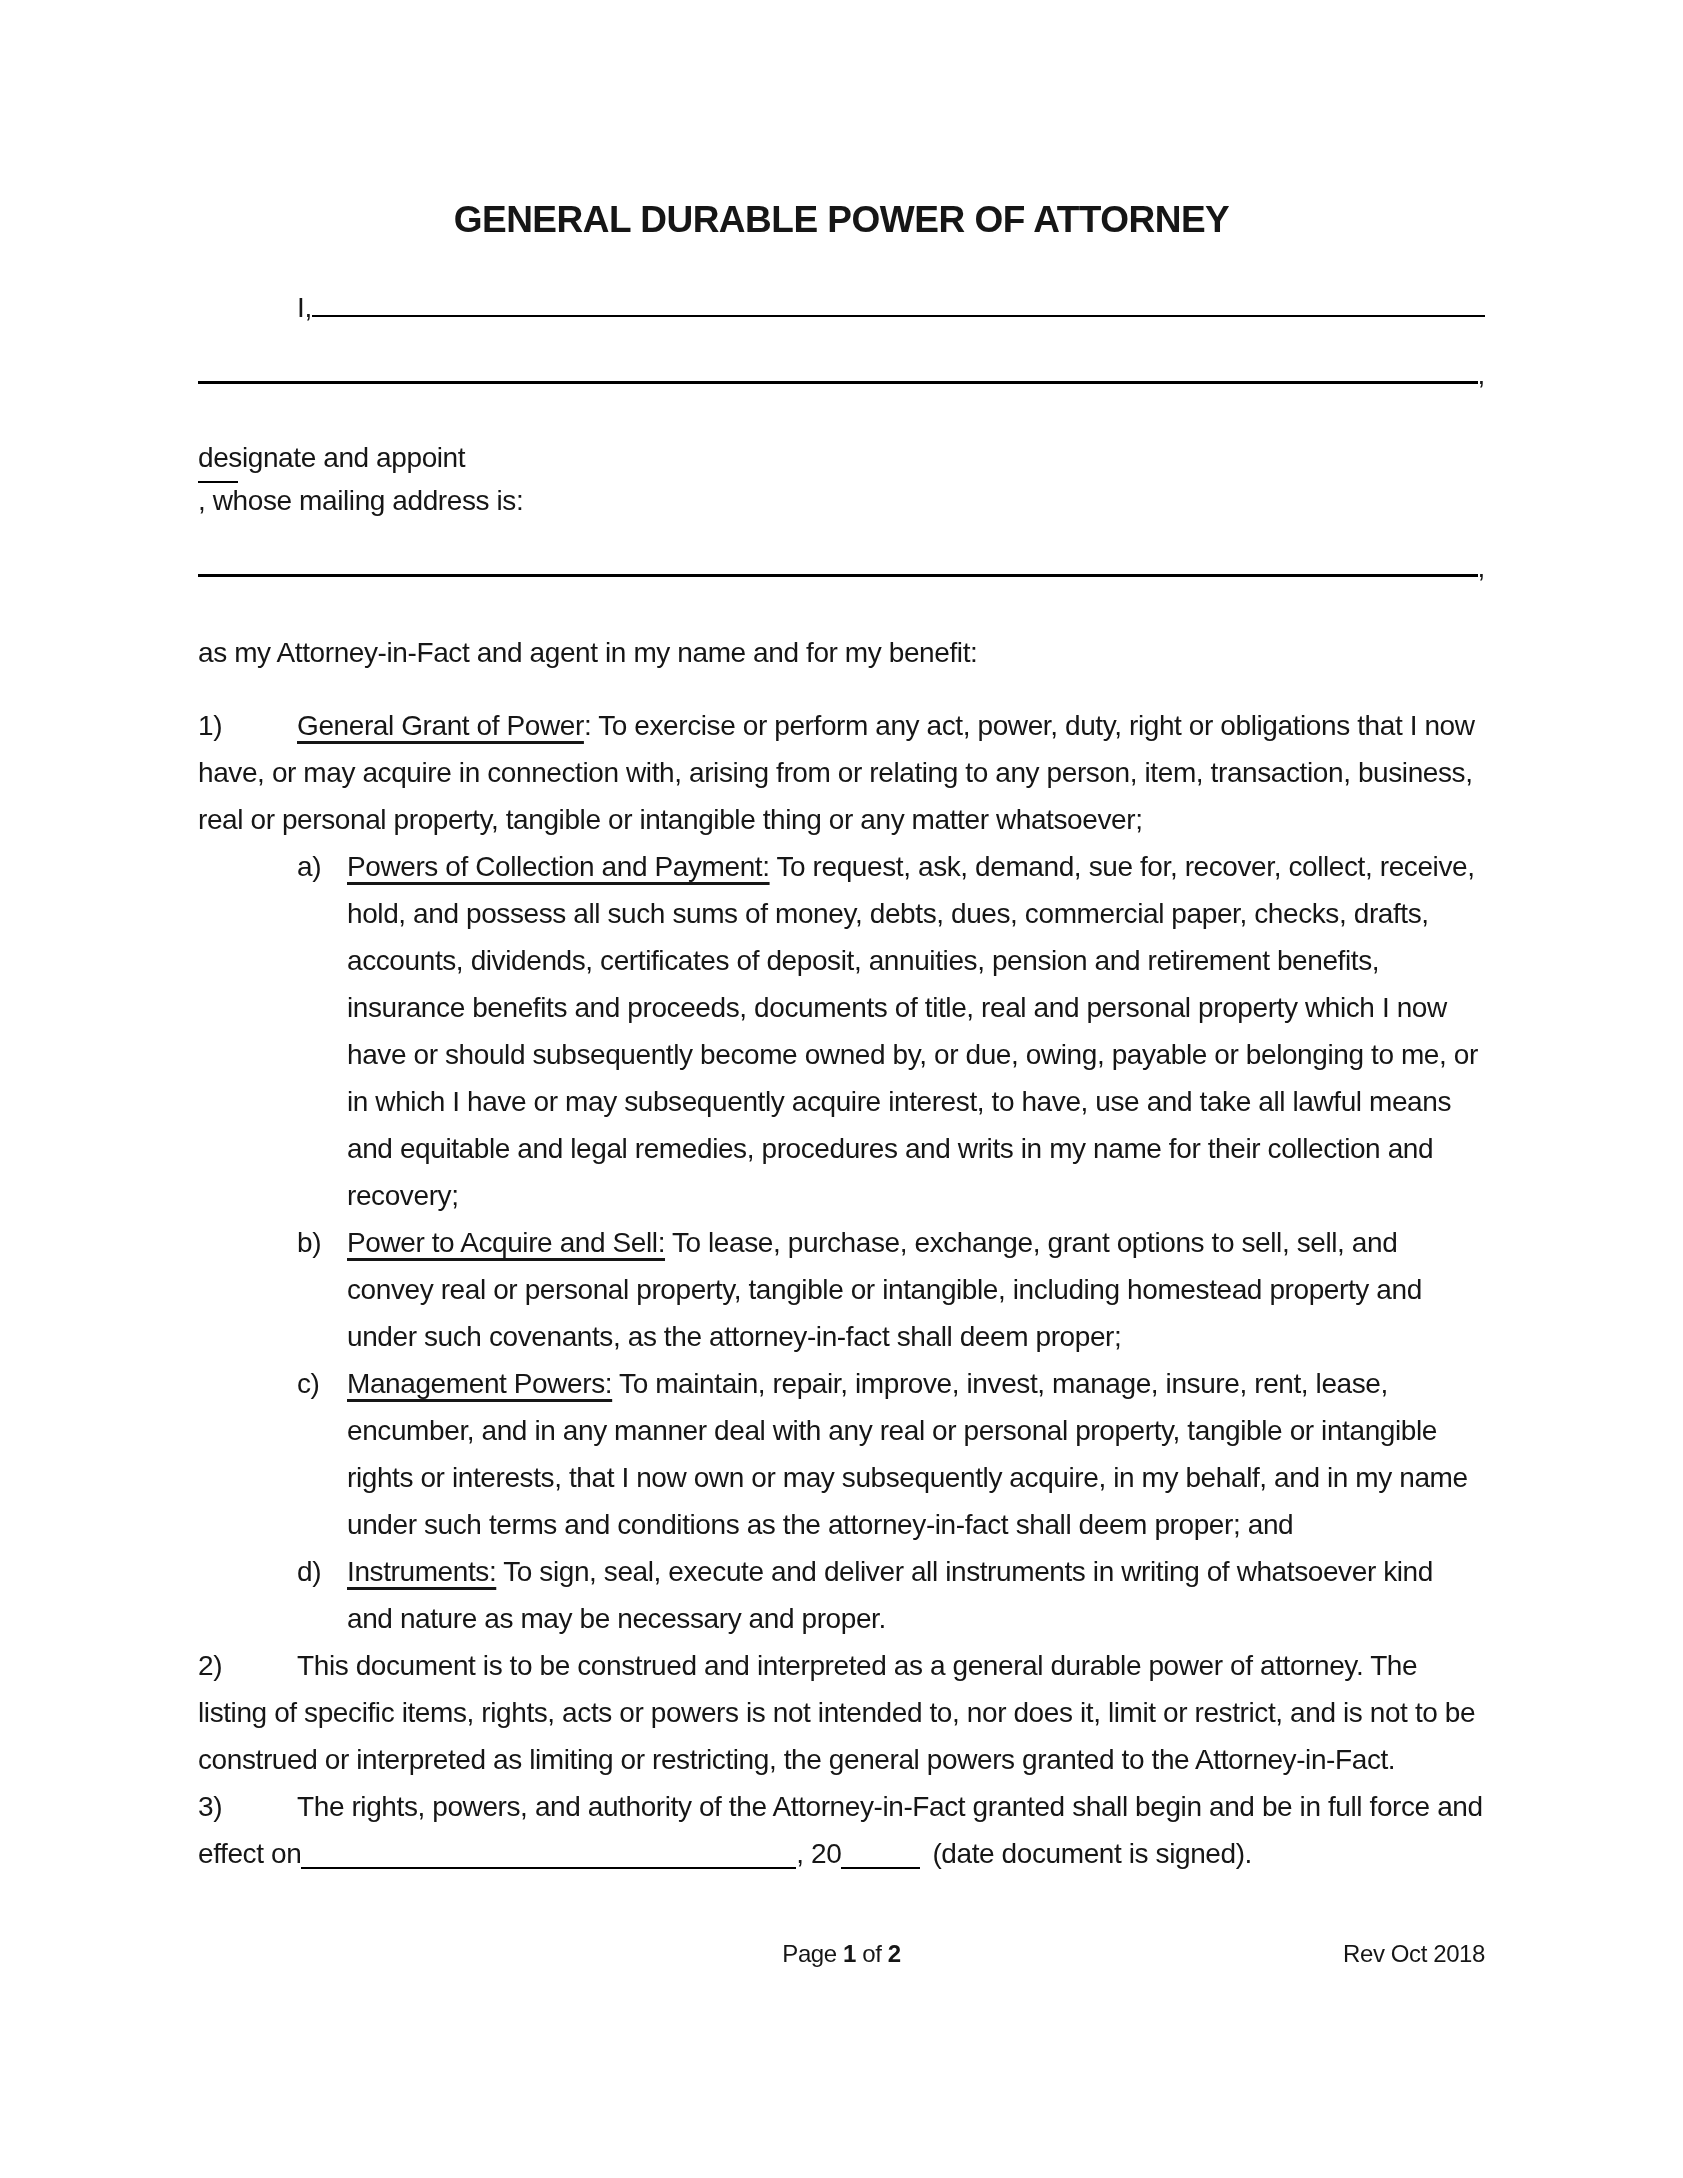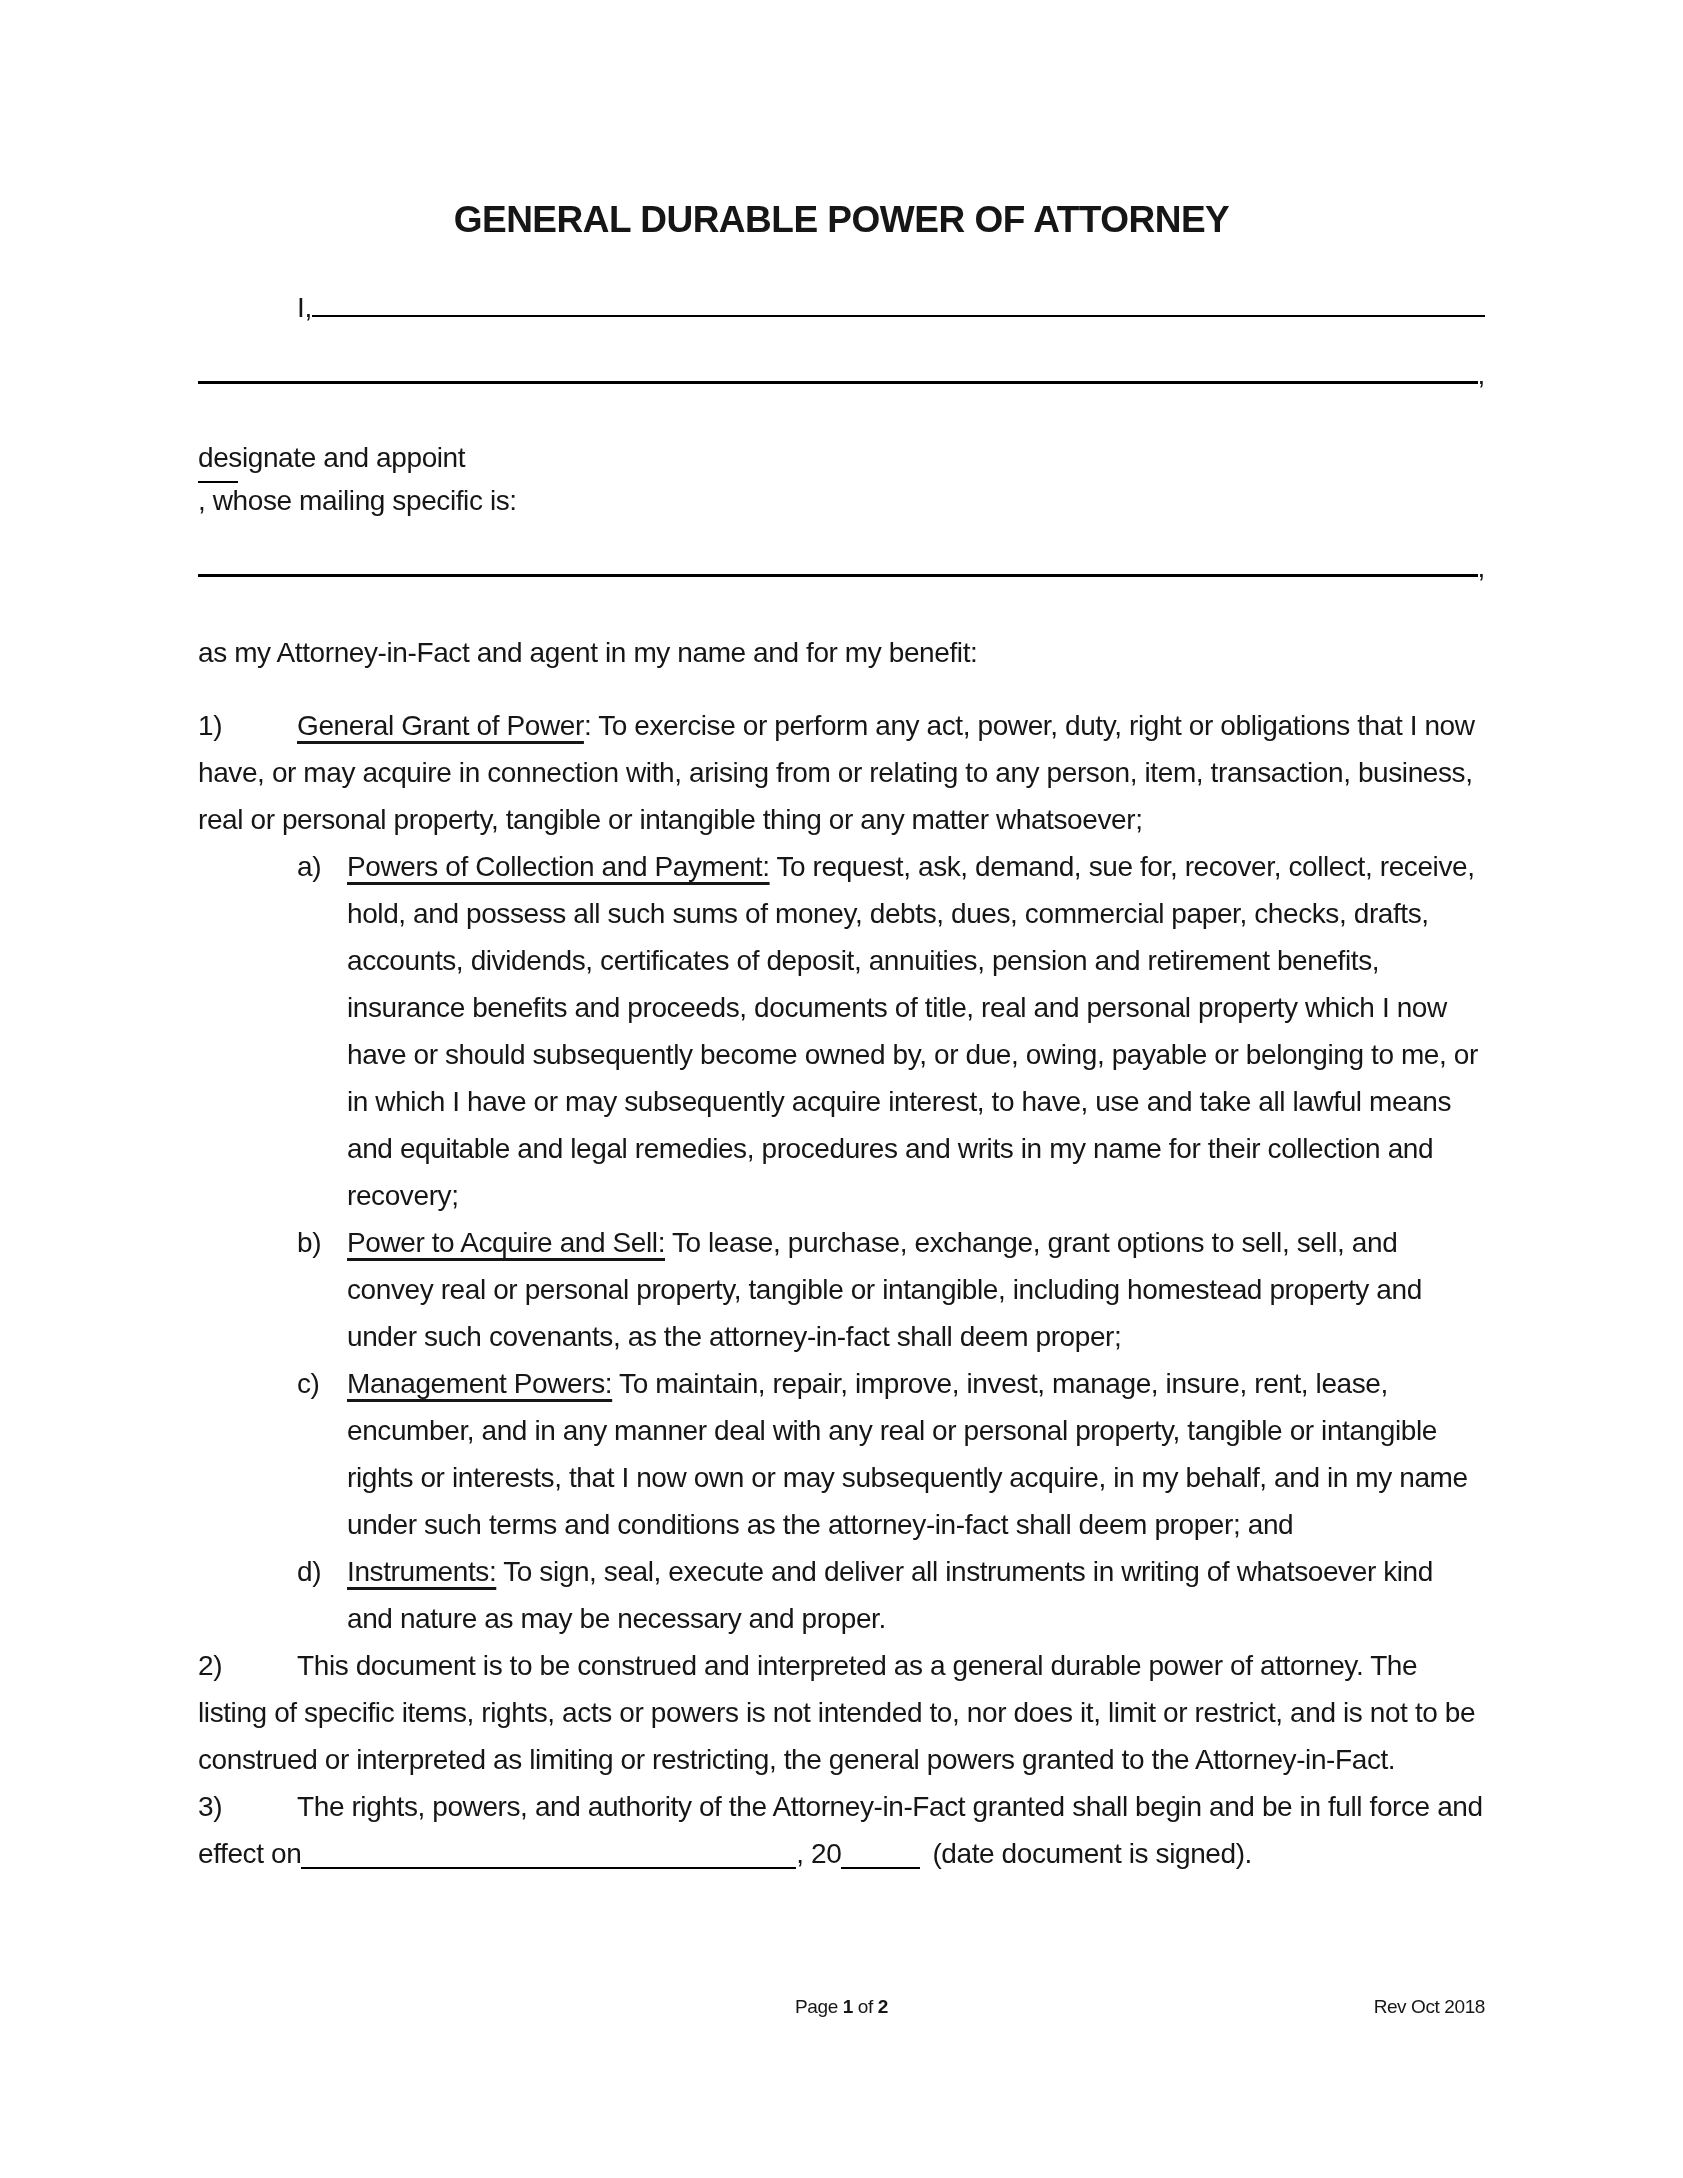--- a/index.html
+++ b/index.html
@@ -51,24 +51,24 @@
   .sub{position:relative;padding-left:149px;}
   .sub .marker{position:absolute;left:99px;top:0;}
   .uline{
     text-decoration:underline;
     text-decoration-thickness:2.5px;
     text-underline-offset:6px;
   }
   .italic{margin-left:12px;}
   .footer{
     position:absolute;
-    top:1983px;left:198px;right:198px;
+    top:1930px;left:198px;right:198px;
     height:47px;
     line-height:47px;
-    font-size:19px;
+    font-size:24px;
   }
   .footer .page-label{display:block;text-align:center;}
   .footer .rev{position:absolute;right:0;top:0;}
   .b{font-weight:bold;}
 </style>
 </head>
 <body>
 
 <div class="page">
   <h1 class="doc-title">GENERAL DURABLE POWER OF ATTORNEY</h1>
@@ -81,21 +81,21 @@
     </p>
 
     <div class="rule-1 flexline rule-line">
       <span class="fill grow"></span>
       <span>,</span>
     </div>
 
     <p class="p-designate flexline">
       <span>designate and appoint</span>
       <span class="fill grow"></span>
-      <span>, whose mailing specific is:</span>
+      <span>, whose mailing address is:</span>
     </p>
 
     <div class="rule-2 flexline rule-line">
       <span class="fill grow"></span>
       <span>,</span>
     </div>
 
     <p class="p-capacity">as my Attorney-in-Fact and agent in my name and for my benefit:</p>
 
     <p class="p-section1">

